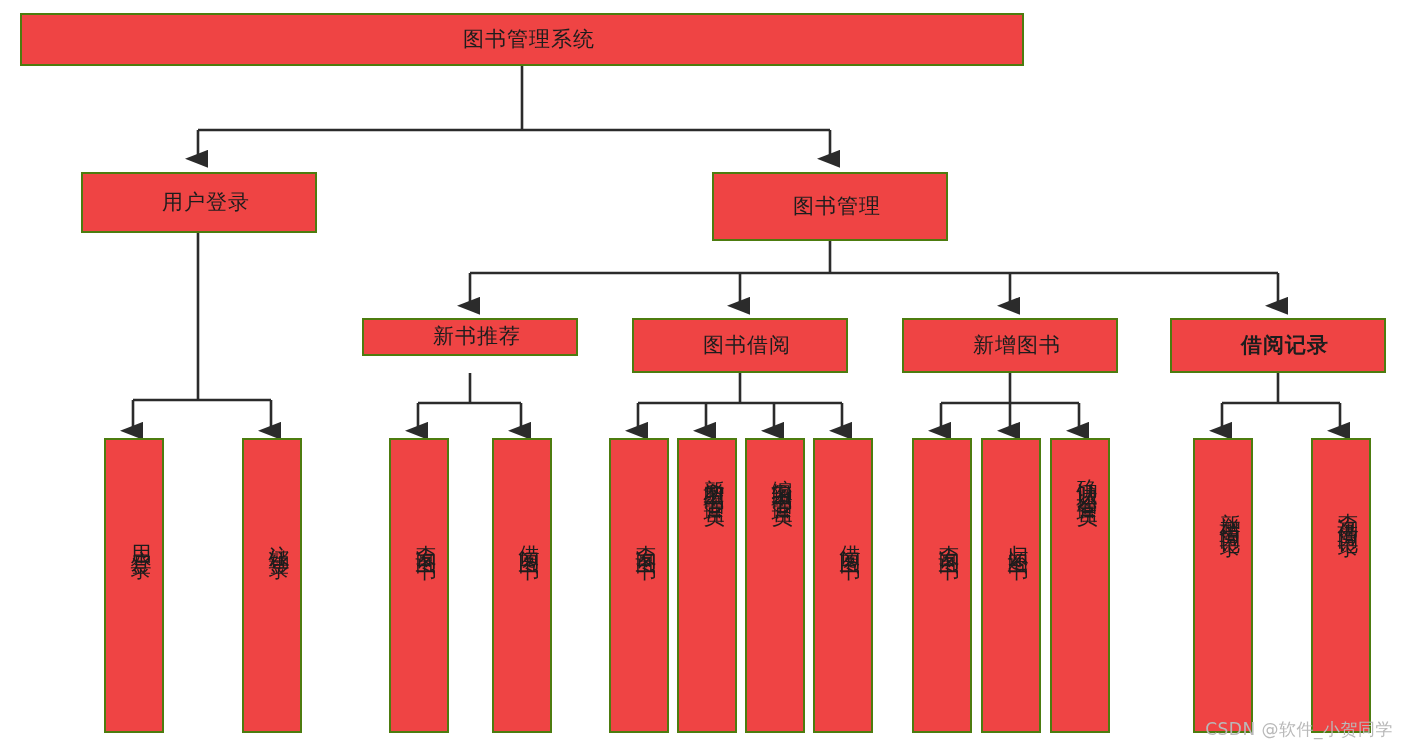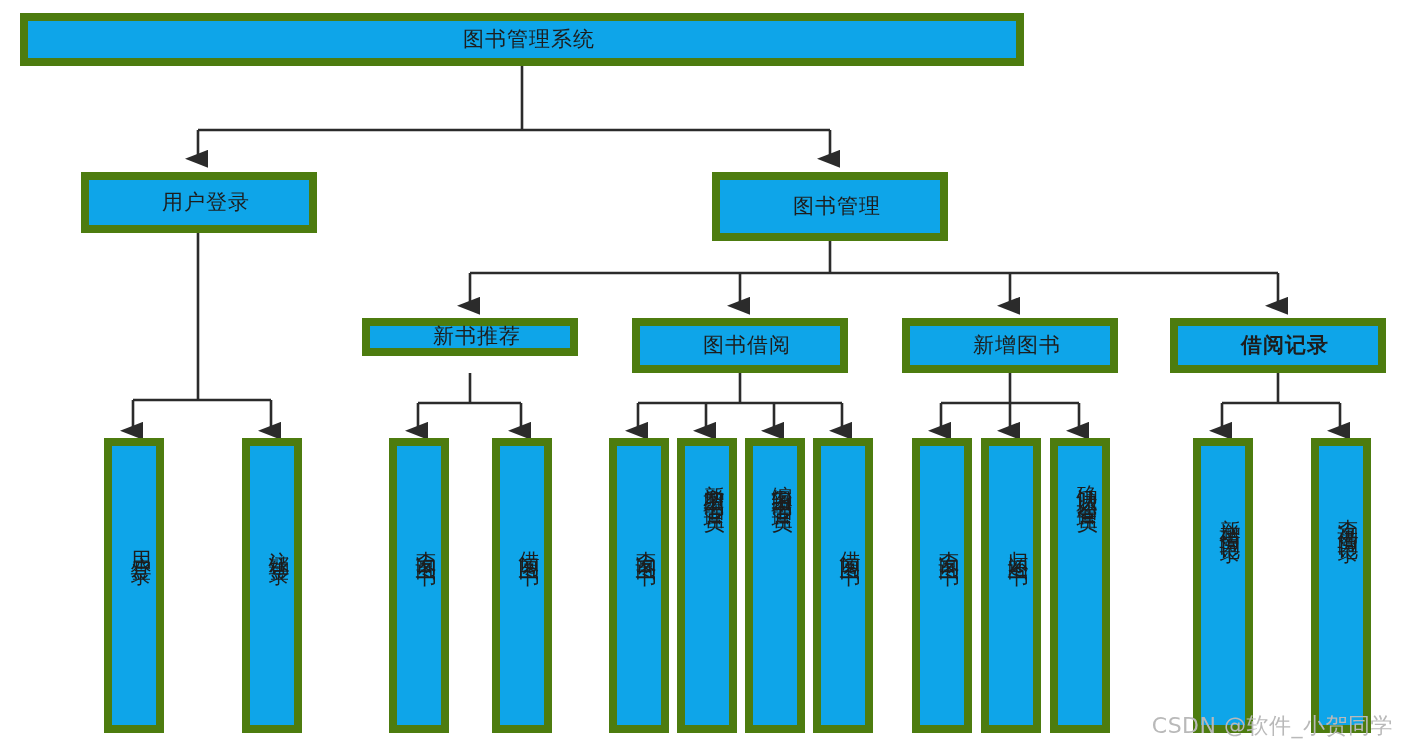--- a/index.html
+++ b/index.html
@@ -17,22 +17,22 @@
   svg#edges{
     position:absolute;
     left:0; top:0;
     width:1405px;
     height:747px;
     pointer-events:none;
   }
   .node{
     position:absolute;
     box-sizing:border-box;
-    background:#0ea5e9;
-    border:8px solid #4d7c0f;
+    background:#ef4444;
+    border:2px solid #4d7c0f;
     display:flex;
     align-items:center;
     justify-content:center;
     z-index:2;
     padding-left:14px;
   }
   .node.h .lbl{
     font-size:21px;
     letter-spacing:1px;
     line-height:1.1;
@@ -59,21 +59,21 @@
   .node.v.mid{
     padding-top:56px;
   }
   .node.v.low{
     padding-top:88px;
   }
   .watermark{
     position:absolute;
     right:12px;
     bottom:6px;
-    font-size:22px;
+    font-size:17px;
     color:#b9b9b9;
     letter-spacing:0.5px;
     z-index:5;
     white-space:nowrap;
   }
 </style>
 </head>
 <body>
 
 <div id="canvas">

